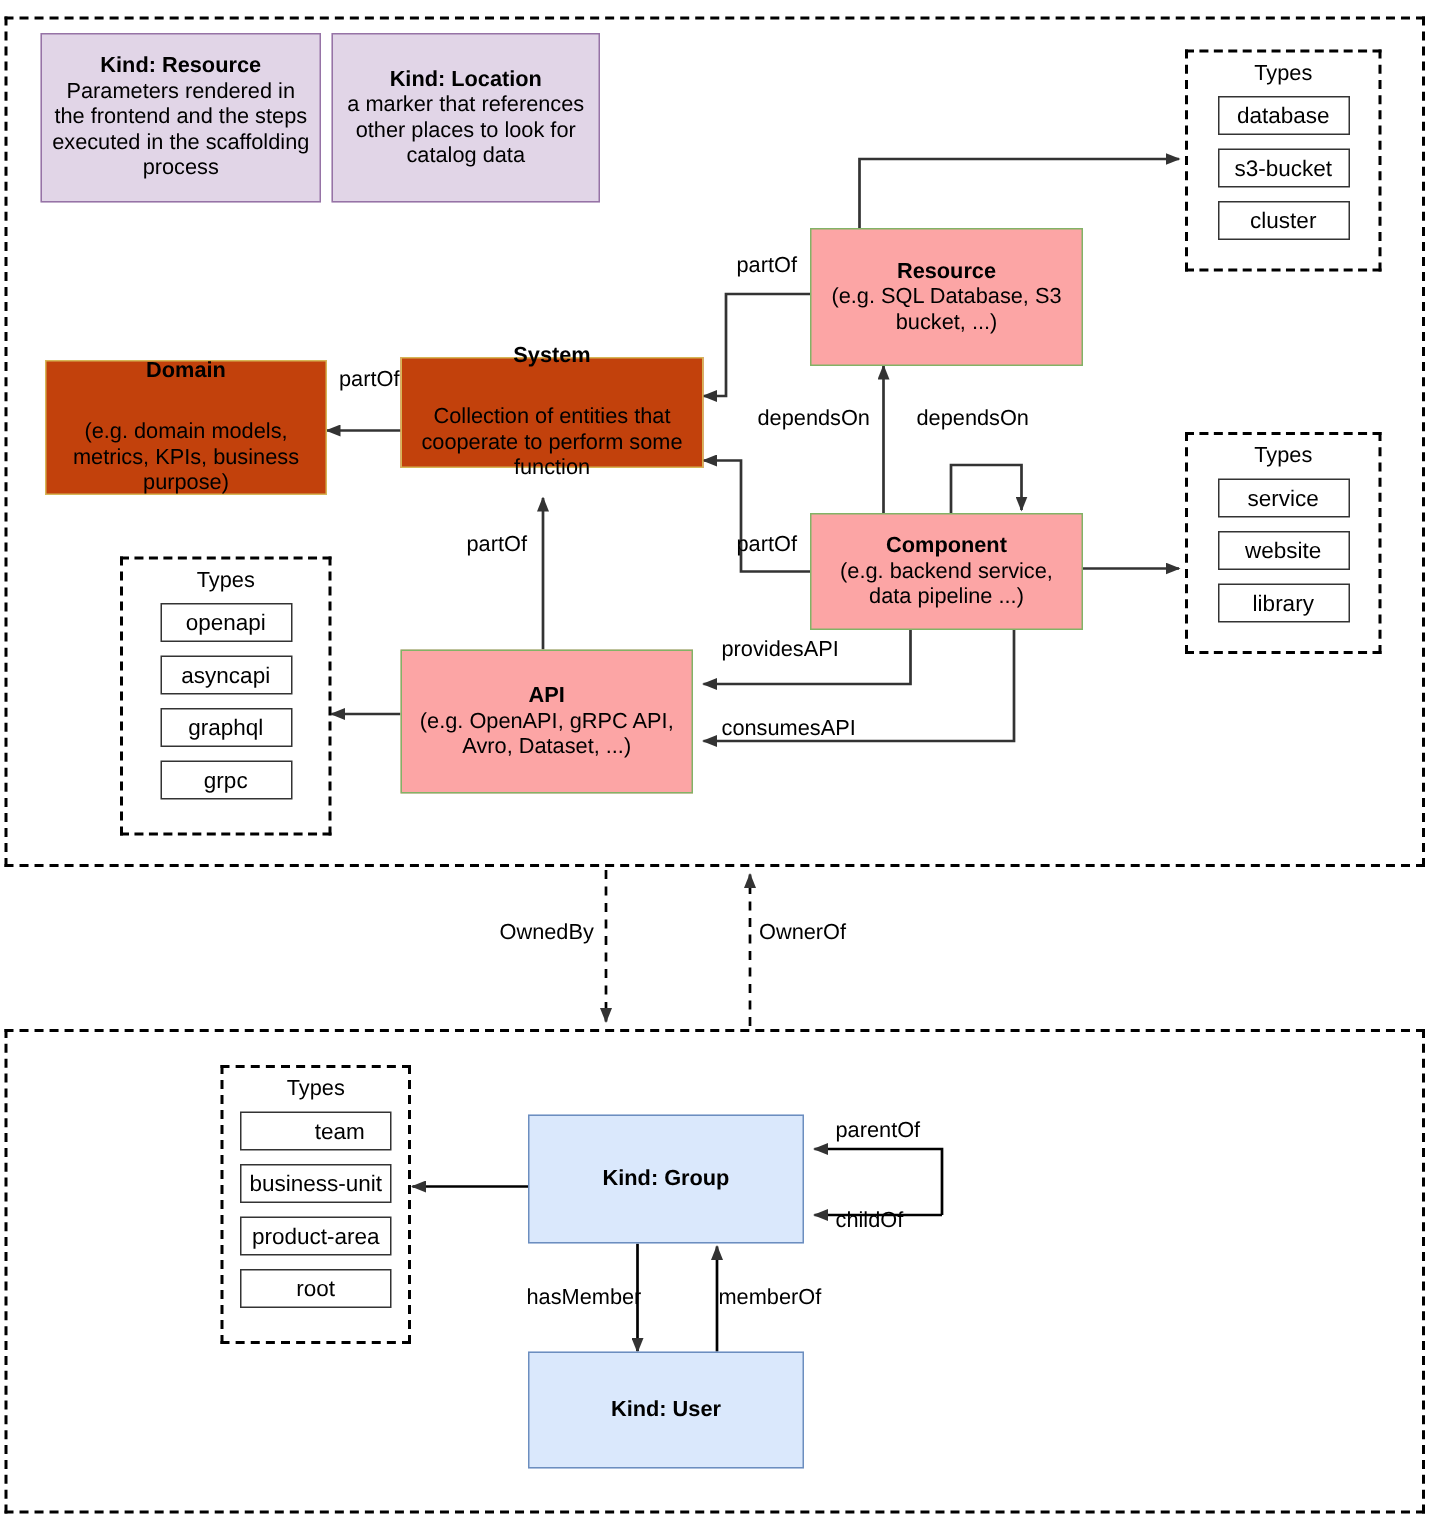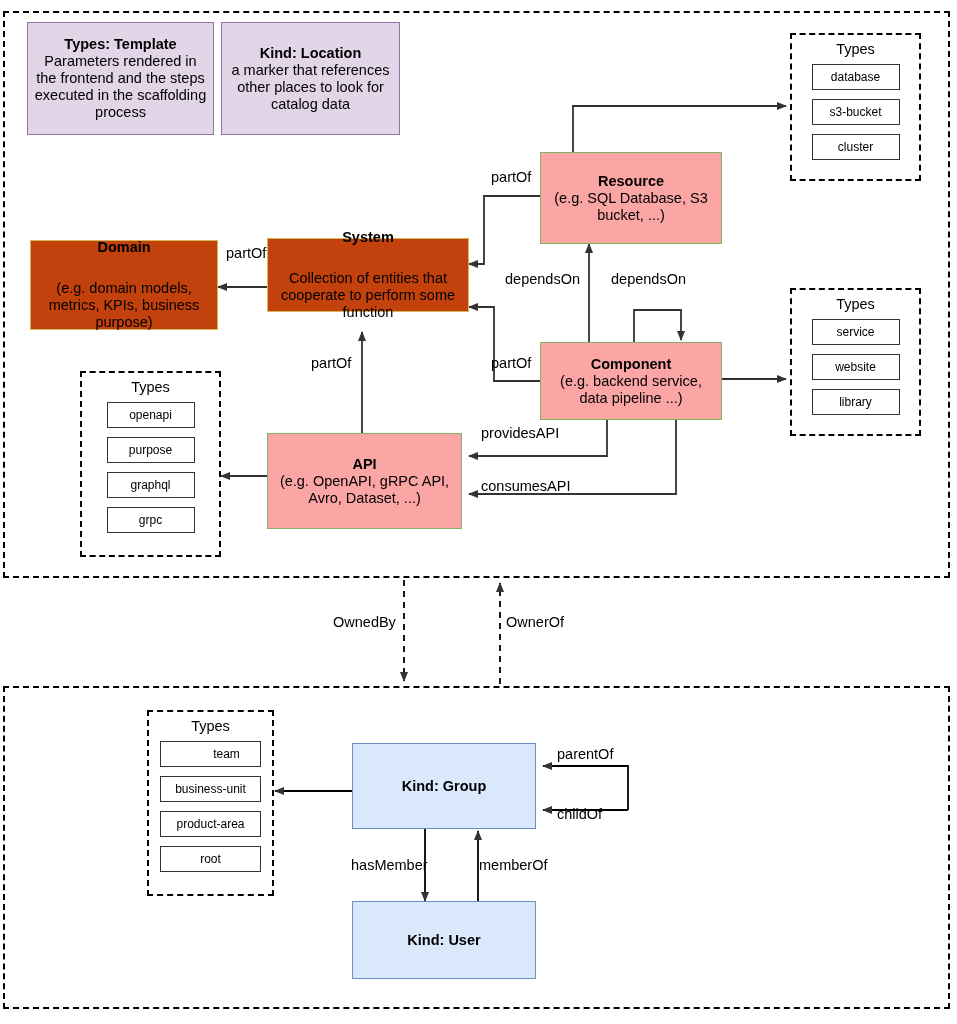--- a/index.html
+++ b/index.html
@@ -23,21 +23,21 @@
   .purple{background:#e1d5e7;border:1.5px solid #9673a6;}
   .orange{background:#c2410c;border:1.5px solid #d6b656;gap:24px;}
   .green{background:#fca5a5;border:1.5px solid #82b366;}
   .blue{background:#dae8fc;border:1.5px solid #6c8ebf;}
 
   
   .types-box{position:absolute;border:2px dashed #000;box-sizing:border-box;
              display:flex;flex-direction:column;align-items:center;}
   .types-title{font-size:14.5px;margin-top:6px;margin-bottom:7px;}
   .type-chip{box-sizing:border-box;border:1.6px solid #333;background:#fff;
-             font-size:12px;text-align:left;display:flex;align-items:center;
+             font-size:15px;text-align:left;display:flex;align-items:center;
              justify-content:center;margin-bottom:9px;}
 
   
   .elabel{position:absolute;font-size:14.5px;white-space:nowrap;color:#000;}
 </style>
 </head>
 <body>
 
 <div class="stage">
 
@@ -87,21 +87,21 @@
 
       <path d="M 425,829 L 425,901" marker-end="url(#ah)"></path>
 
       <path d="M 478,903 L 478,831" marker-end="url(#ah)"></path>
     </g>
   </svg>
 
   <div class="container" id="catalog-container"></div>
 
   <div class="node purple" style="left:27px;top:22px;width:187px;height:113px;">
-    <div class="title">Types: Template</div>
+    <div class="title">Kind: Resource</div>
     <div class="sub">Parameters rendered in the frontend and the steps executed in  the scaffolding process</div>
   </div>
 
   <div class="node purple" style="left:221px;top:22px;width:179px;height:113px;">
     <div class="title">Kind: Location</div>
     <div class="sub">a marker that references other places to look for catalog data</div>
   </div>
 
   <div class="types-box" style="left:790px;top:33px;width:131px;height:148px;">
     <div class="types-title">Types</div>
@@ -113,21 +113,21 @@
   <div class="types-box" style="left:790px;top:288px;width:131px;height:148px;">
     <div class="types-title">Types</div>
     <div class="type-chip" style="width:88px;height:26px;">service</div>
     <div class="type-chip" style="width:88px;height:26px;">website</div>
     <div class="type-chip" style="width:88px;height:26px;">library</div>
   </div>
 
   <div class="types-box" style="left:80px;top:371px;width:141px;height:186px;">
     <div class="types-title">Types</div>
     <div class="type-chip" style="width:88px;height:26px;">openapi</div>
-    <div class="type-chip" style="width:88px;height:26px;">purpose</div>
+    <div class="type-chip" style="width:88px;height:26px;">asyncapi</div>
     <div class="type-chip" style="width:88px;height:26px;">graphql</div>
     <div class="type-chip" style="width:88px;height:26px;">grpc</div>
   </div>
 
   <div class="node green" style="left:540px;top:152px;width:182px;height:92px;">
     <div class="title">Resource</div>
     <div class="sub">(e.g. SQL Database, S3 bucket, ...)</div>
   </div>
 
   <div class="node orange" style="left:267px;top:238px;width:202px;height:74px;">

